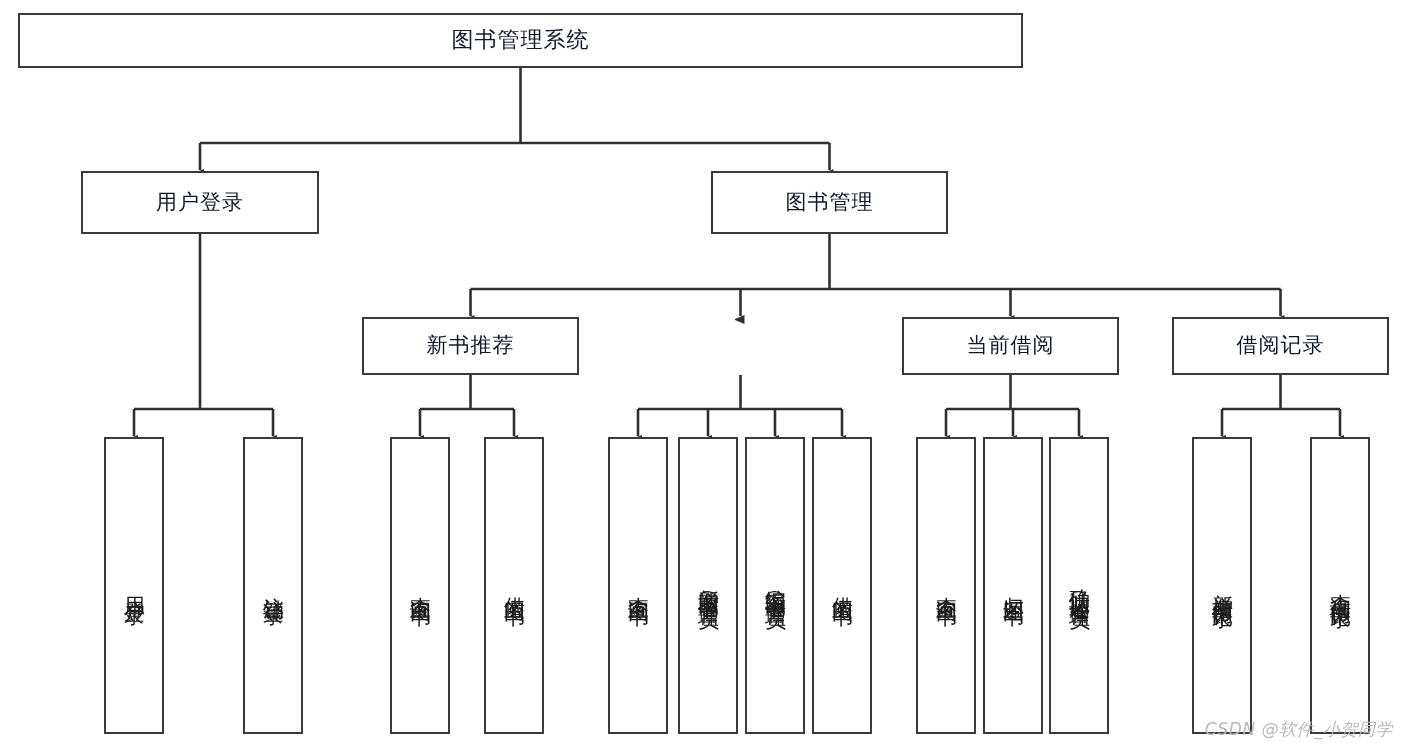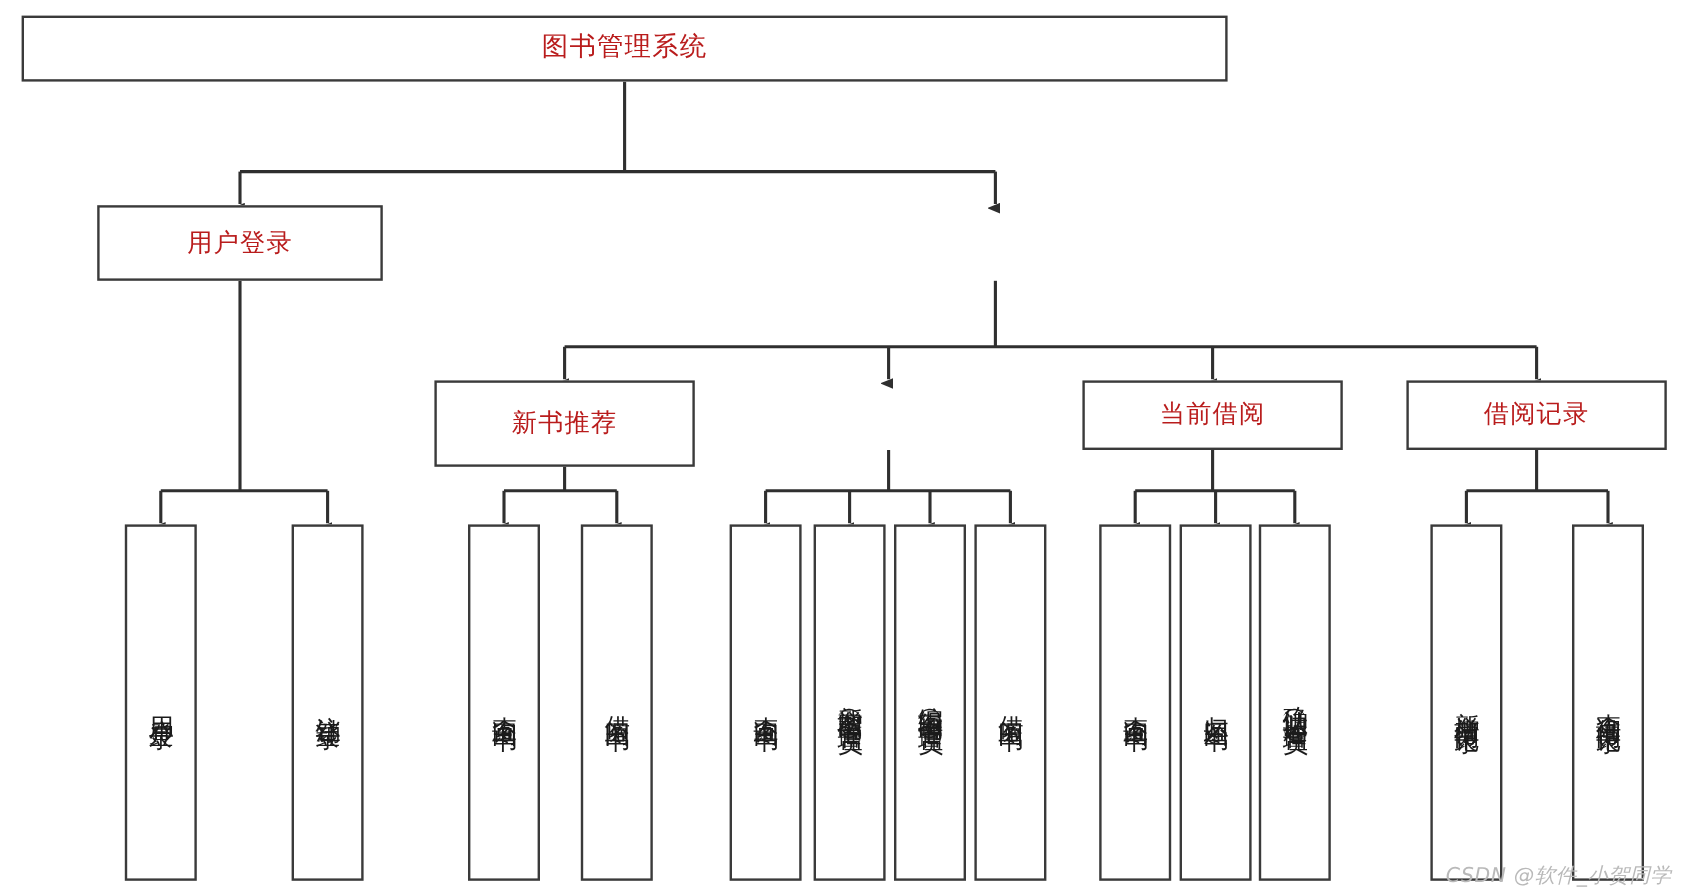--- a/index.html
+++ b/index.html
@@ -29,21 +29,21 @@
   }
   .node {
     position: absolute;
     box-sizing: border-box;
     border: 2px solid #3a3a3a;
     background: #ffffff;
     display: flex;
     align-items: center;
     justify-content: center;
     text-align: center;
-    color: #b91c1c;
+    color: #0f172a;
     z-index: 2;
   }
   .node.root,
   .node.level2,
   .node.level3 {
     font-size: 21px;
     letter-spacing: 1px;
     line-height: 1.2;
   }
   .node.root {
@@ -130,22 +130,25 @@
       </g>
   </svg>
 
   <div class="node root" style="left: 18px; top: 13px; width: 1005px; height: 55px;">
     <span>图书管理系统</span>
   </div>
 
   <div class="node level2" style="left: 81px; top: 171px; width: 238px; height: 63px;">
     <span>用户登录</span>
   </div>
+  <div class="node level2" style="left: 711px; top: 171px; width: 237px; height: 63px;">
+    <span>图书管理</span>
+  </div>
 
-  <div class="node level3" style="left: 362px; top: 317px; width: 217px; height: 72px;">
+  <div class="node level3" style="left: 362px; top: 317px; width: 217px; height: 58px;">
     <span>新书推荐</span>
   </div>
   <div class="node level3" style="left: 902px; top: 317px; width: 217px; height: 58px;">
     <span>当前借阅</span>
   </div>
   <div class="node level3" style="left: 1172px; top: 317px; width: 217px; height: 58px;">
     <span>借阅记录</span>
   </div>
 
   <div class="leaf" style="left: 104px; top: 437px; width: 60px; height: 297px;">

